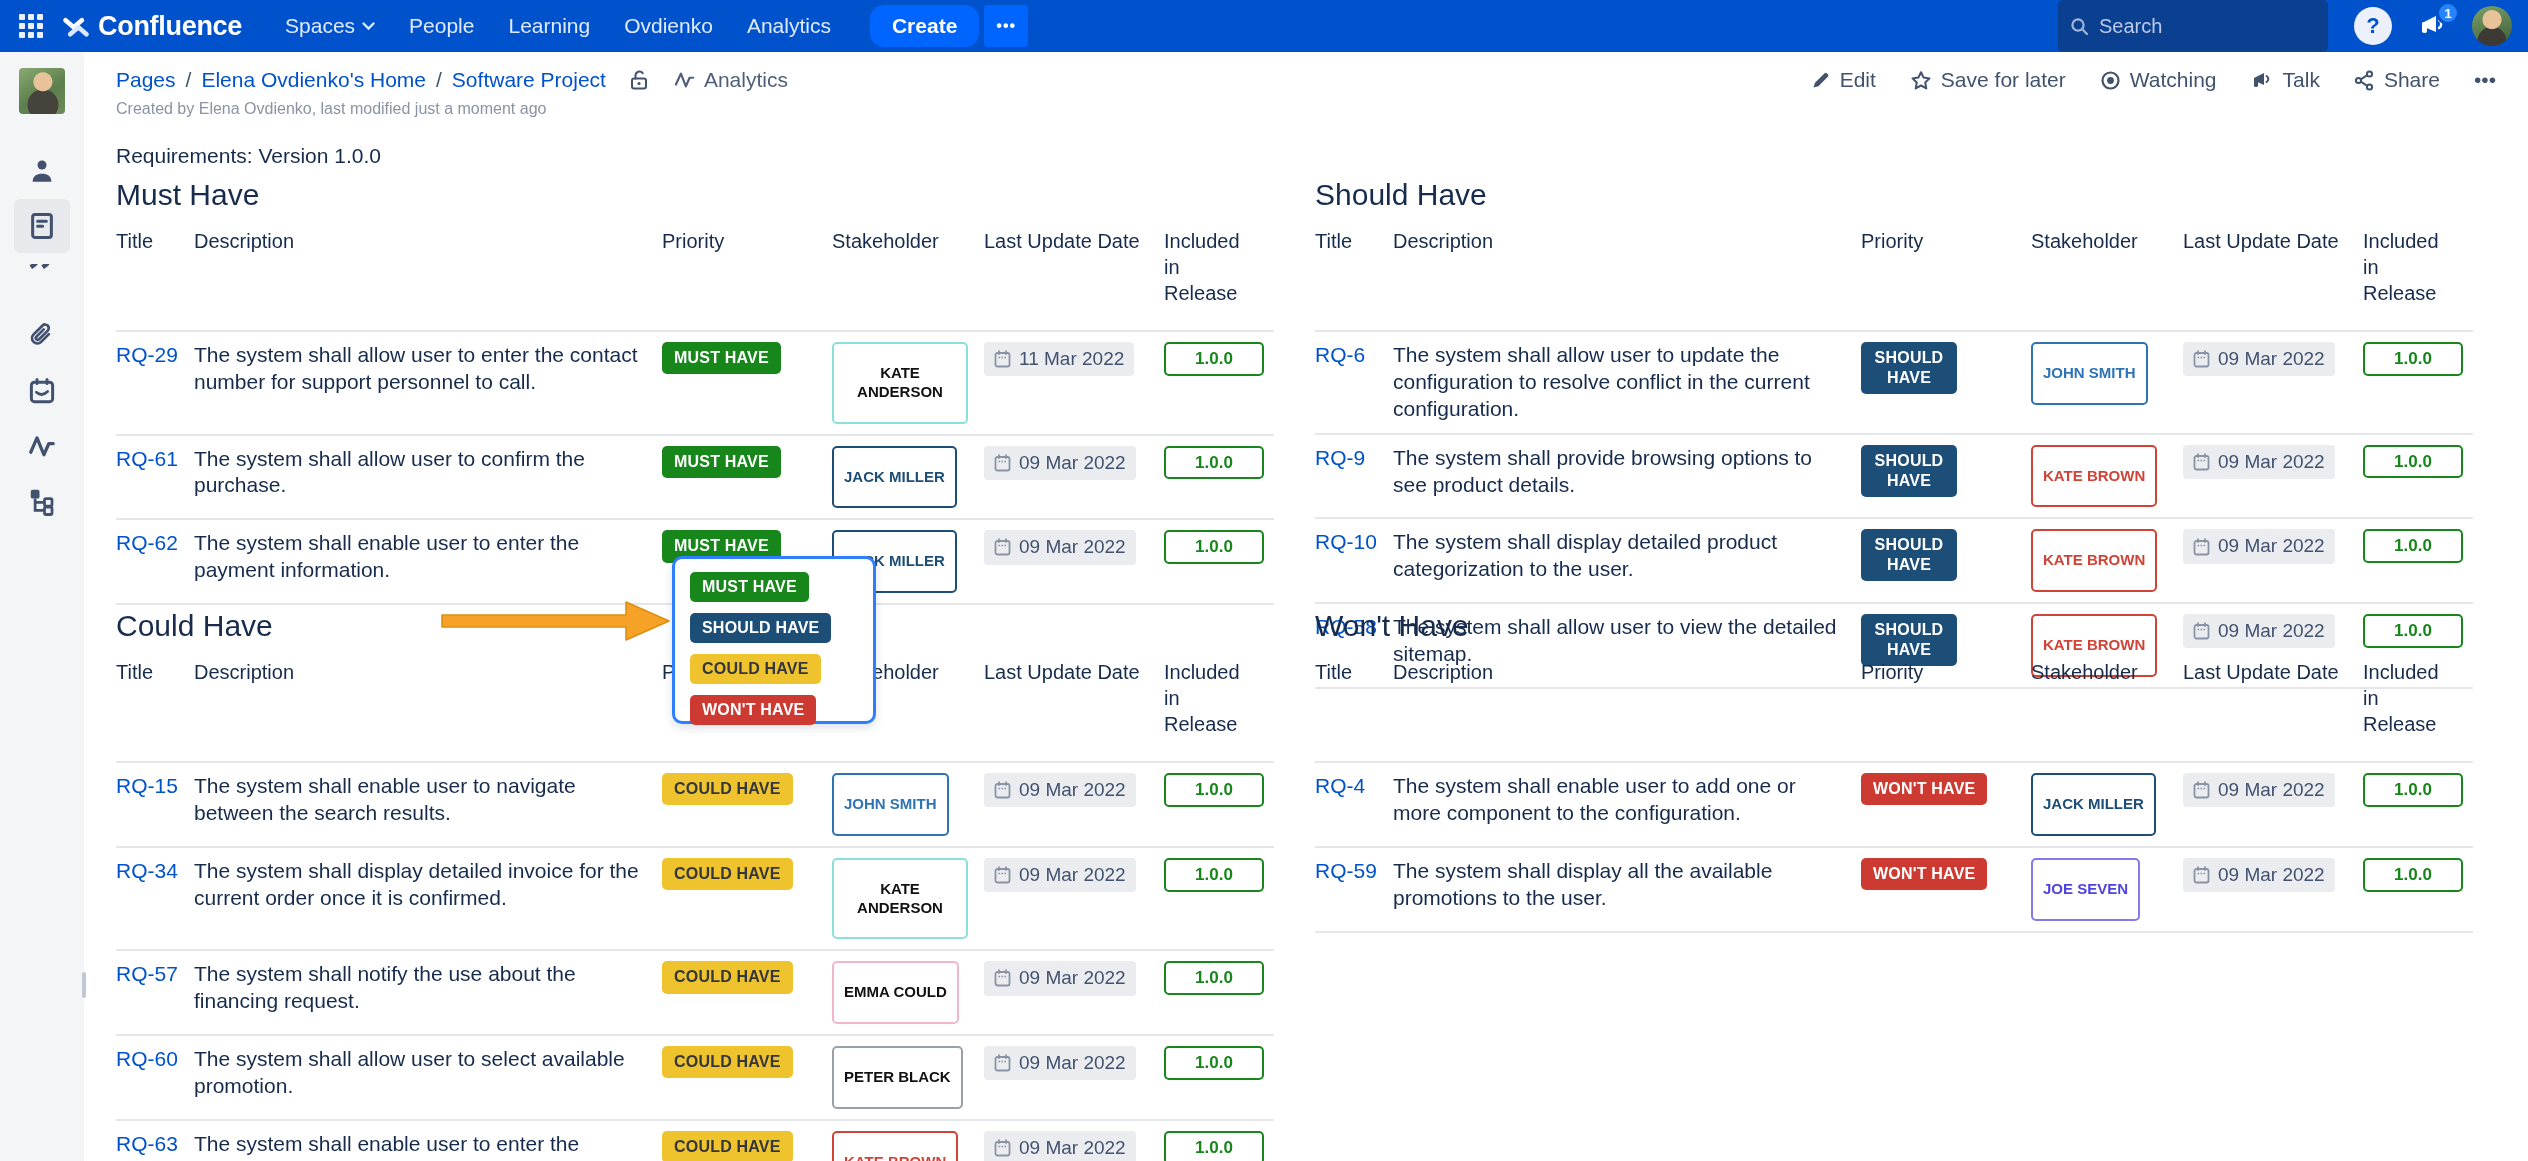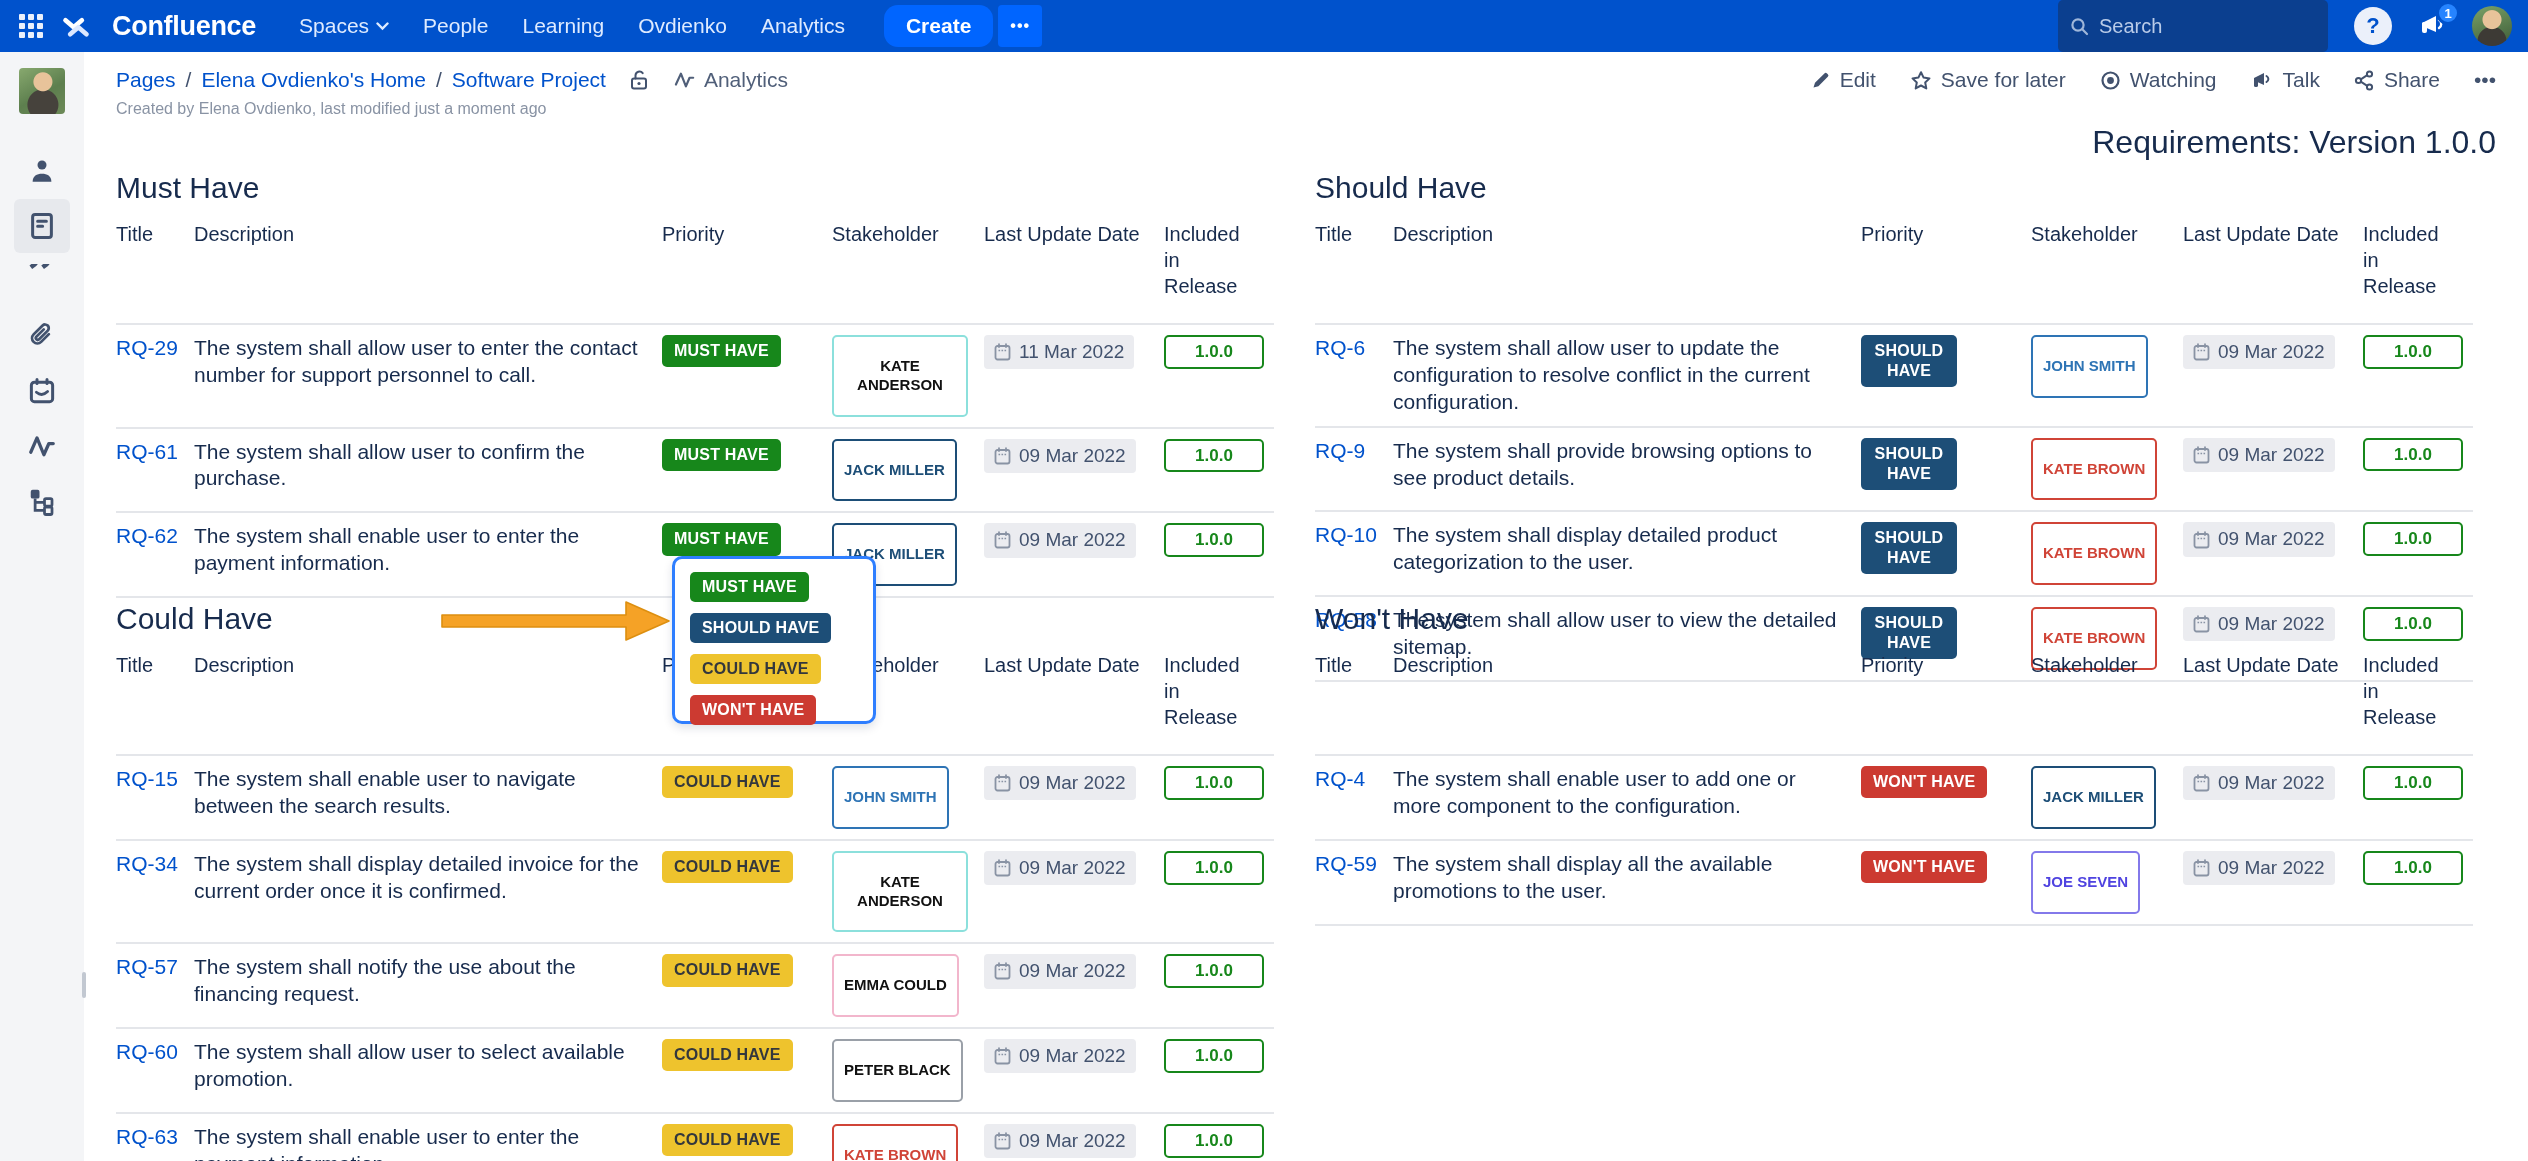--- a/index.html
+++ b/index.html
@@ -7,21 +7,21 @@
     font-family:"Liberation Sans", sans-serif; color:var(--text_dark,#172b4d); }
 
   
   .nav { position:absolute; top:0; left:0; width:2528px; height:52px;
     background:var(--nav_bg,#0052cc); display:flex; align-items:center; justify-content:space-between;
     padding:0 16px 0 10px; z-index:50; }
   .nav-left, .nav-right { display:flex; align-items:center; }
   .icon-btn { background:none; border:none; cursor:pointer; display:flex; align-items:center; justify-content:center; }
   .grid-btn { width:42px; height:42px; border-radius:4px; margin-right:10px; }
   .brand { display:flex; align-items:center; margin-right:26px; }
-  .brand-text { color:#fff; font-size:27px; font-weight:700; letter-spacing:-0.3px; margin-left:22px; }
+  .brand-text { color:#fff; font-size:27px; font-weight:700; letter-spacing:-0.3px; margin-left:8px; }
   .nav-item { color:#deebff; font-size:21px; margin:0 17px; background:none; border:none; cursor:pointer;
     display:flex; align-items:center; gap:7px; }
   .create-btn { background:var(--create_bg,#0065ff); color:#fff; border:none; border-radius:14px;
     font-size:21px; font-weight:700; padding:9px 22px; margin-left:22px; cursor:pointer; }
   .more-nav-btn { background:var(--create_bg,#0065ff); color:#fff; border:none; border-radius:4px;
     font-size:16px; font-weight:700; padding:12px 12px; margin-left:5px; cursor:pointer; letter-spacing:1px; }
   .search-box { display:flex; align-items:center; background:var(--nav_search_bg,#0b3f8f);
     border-radius:5px; width:270px; height:52px; padding:0 12px; margin-right:26px; }
   .search-box input { background:transparent; border:none; outline:none; color:#cfdcf3;
     font-size:20px; margin-left:10px; width:200px; font-family:"Liberation Sans",sans-serif; }
@@ -61,21 +61,21 @@
   .crumbs a { color:var(--accent,#0052cc); text-decoration:none; cursor:pointer; }
   .crumb-sep { color:var(--text_gray,#42526e); }
   .crumb-analytics { display:flex; align-items:center; gap:8px; color:#505f79; margin-left:14px; cursor:pointer; }
   .page-actions { display:flex; align-items:center; gap:34px; color:var(--text_gray,#42526e); font-size:21px; }
   .action { display:flex; align-items:center; gap:9px; background:none; border:none; cursor:pointer;
     color:var(--text_gray,#42526e); font-size:21px; font-family:"Liberation Sans",sans-serif; }
   .action svg { stroke:var(--text_gray,#42526e); }
 
   h1.page-title { font-size:40px; font-weight:600; color:var(--text_dark,#172b4d); margin-top:16px; letter-spacing:-0.3px; }
   .byline { font-size:16px; color:var(--muted,#8993a4); margin-top:8px; }
-  .center-heading { text-align:right; font-size:32px; font-weight:400; color:var(--text_dark,#172b4d); margin-top:6px; }
+  .center-heading { text-align:left; font-size:21px; font-weight:400; color:var(--text_dark,#172b4d); margin-top:26px; }
 
   .cols { display:flex; align-items:flex-start; gap:41px; margin-top:10px; }
   .col { width:1158px; }
   .section-slot { height:431px; }
   h2.sec-title { font-size:30px; font-weight:400; color:var(--text_dark,#172b4d); margin-bottom:16px; }
 
   table.req { width:1158px; border-collapse:collapse; table-layout:fixed; }
   table.req col.c-title { width:78px; } table.req col.c-desc { width:468px; }
   table.req col.c-pri { width:170px; } table.req col.c-stake { width:152px; }
   table.req col.c-date { width:180px; } table.req col.c-rel { width:110px; }

